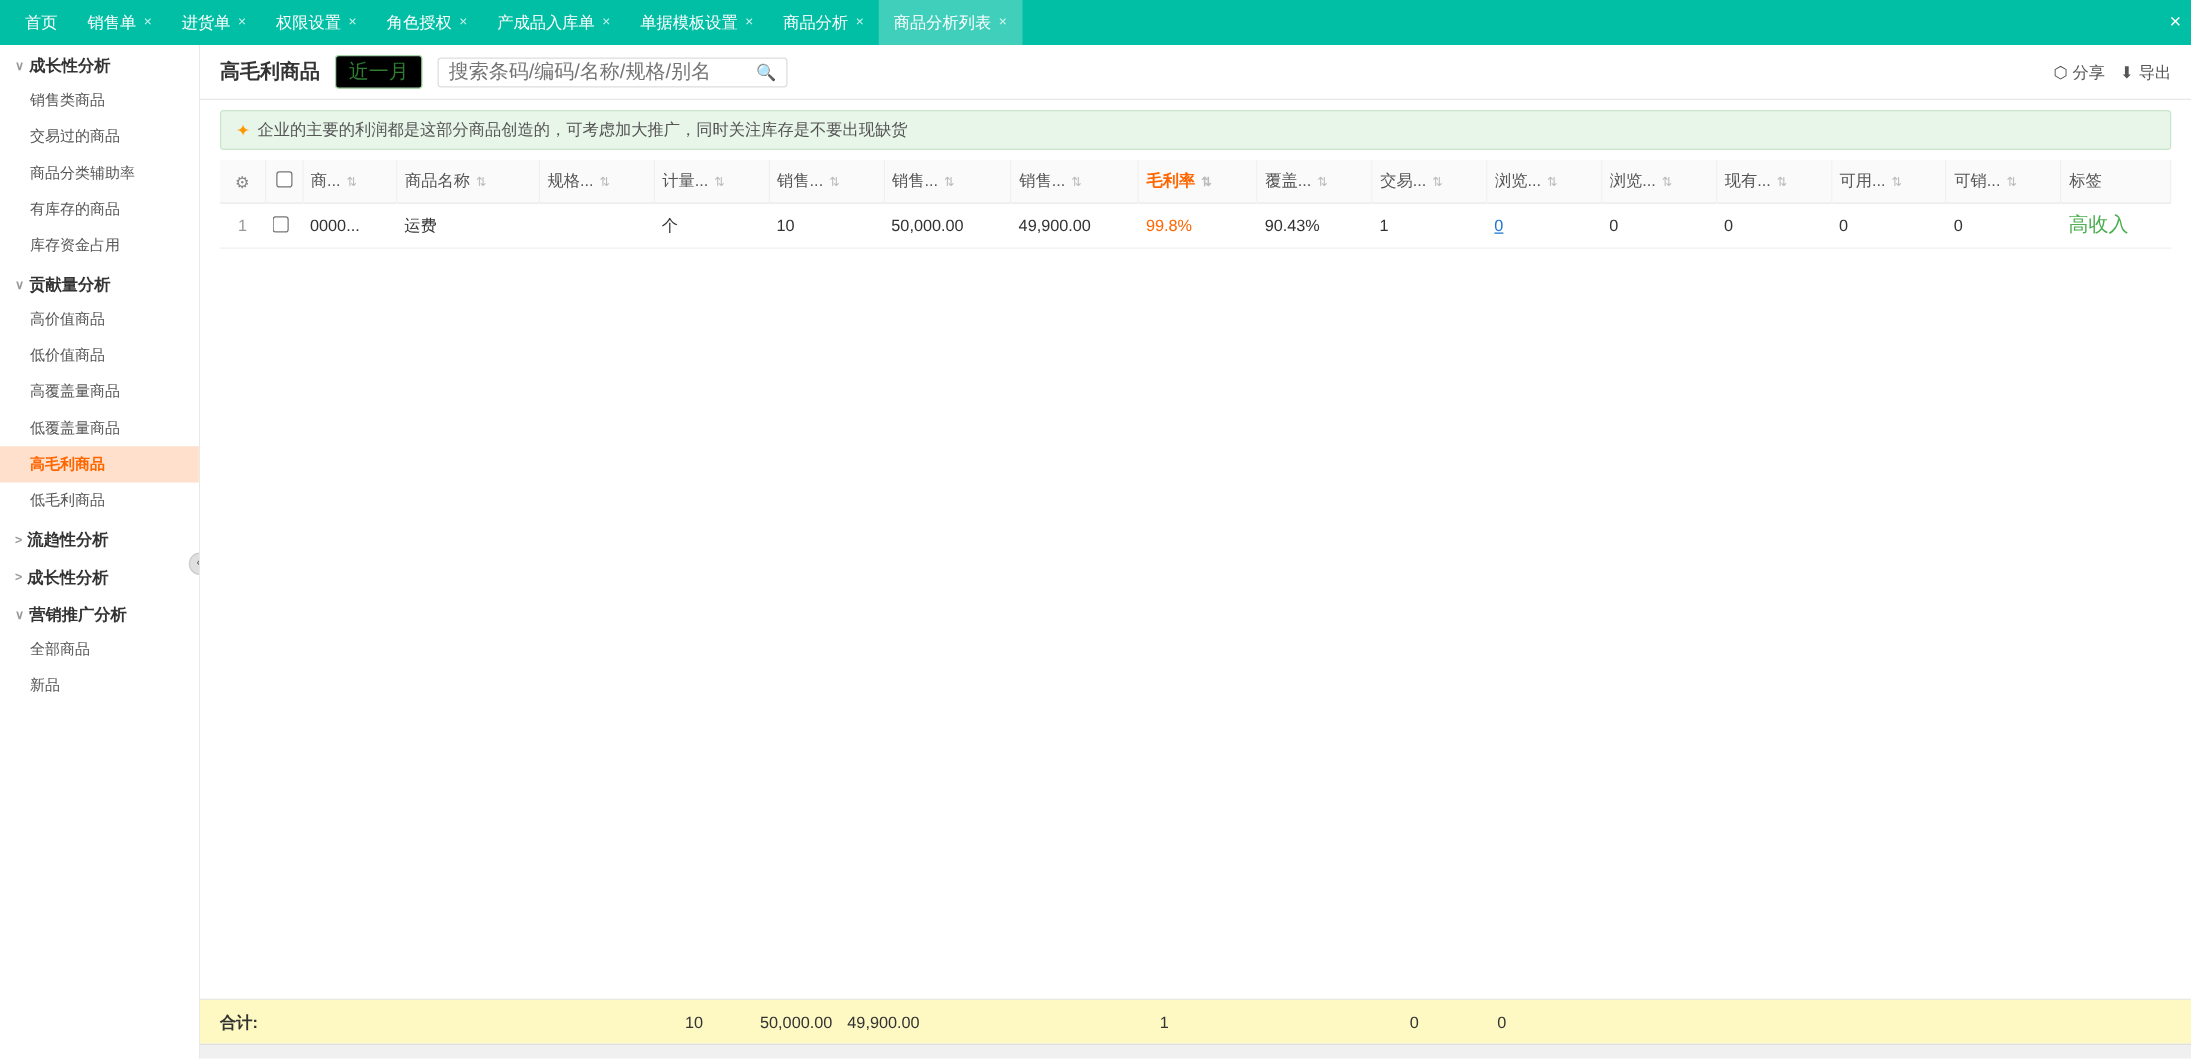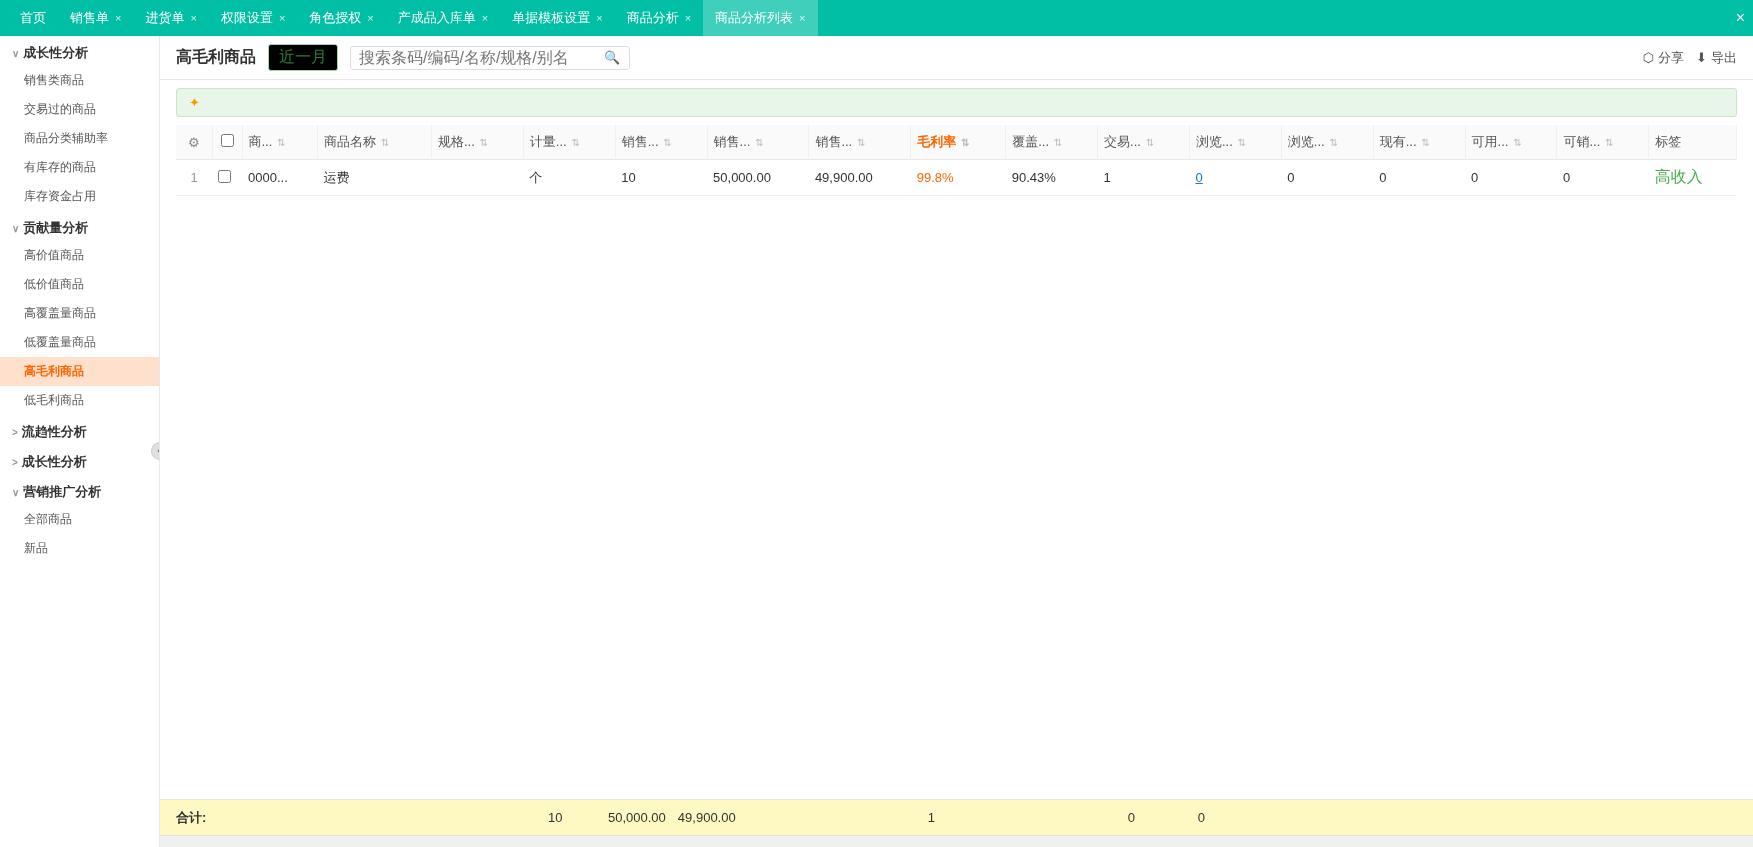--- a/index.html
+++ b/index.html
@@ -345,20 +345,21 @@
         </div>
         <div class="action-btn">
           <span>⬇</span>
           <span>导出</span>
         </div>
       </div>
     </div>
 
     <div class="info-banner">
       <span class="info-icon">✦</span>
+      <span>企业的主要的利润都是这部分商品创造的，可考虑加大推广，同时关注库存是不要出现缺货</span>
     </div>
 
     <div class="table-container">
       <table>
         <thead id="table-head">
             <tr>
               <th class="gear-cell">⚙</th>
               <th class="checkbox-cell"><input type="checkbox" style=""></th>
               <th>商...<span class="sort-icon"> ⇅</span></th>
               <th>商品名称<span class="sort-icon"> ⇅</span></th>

